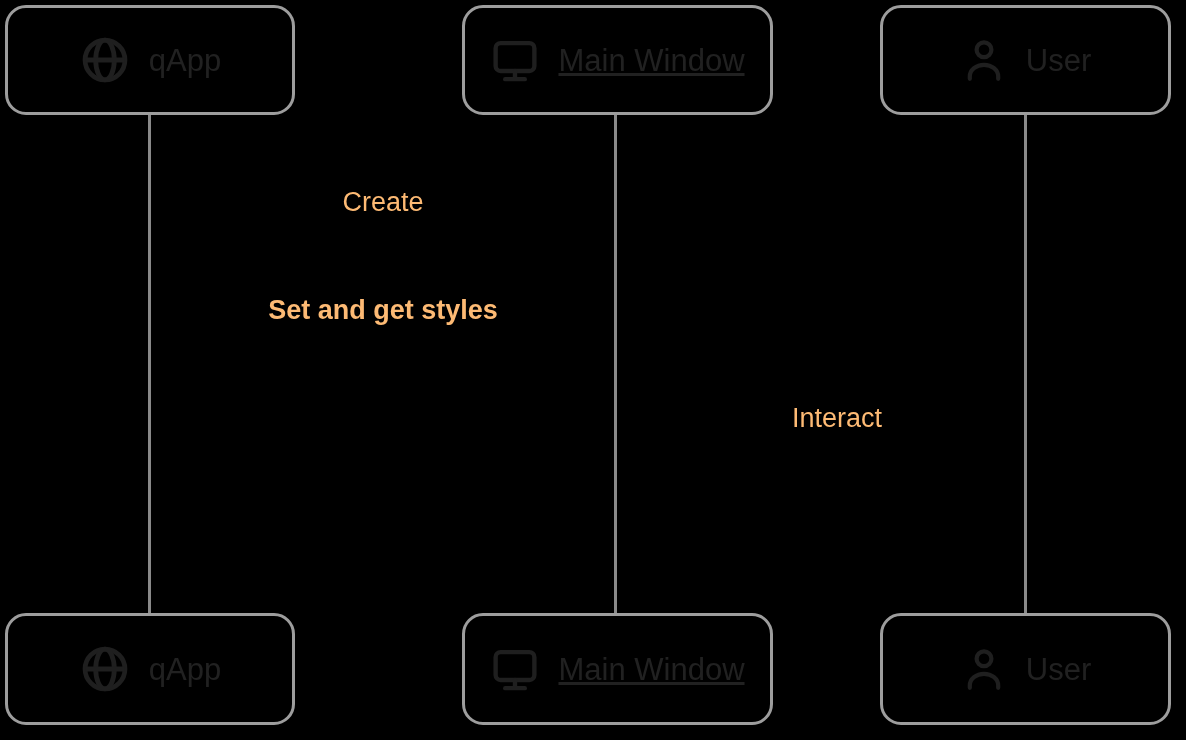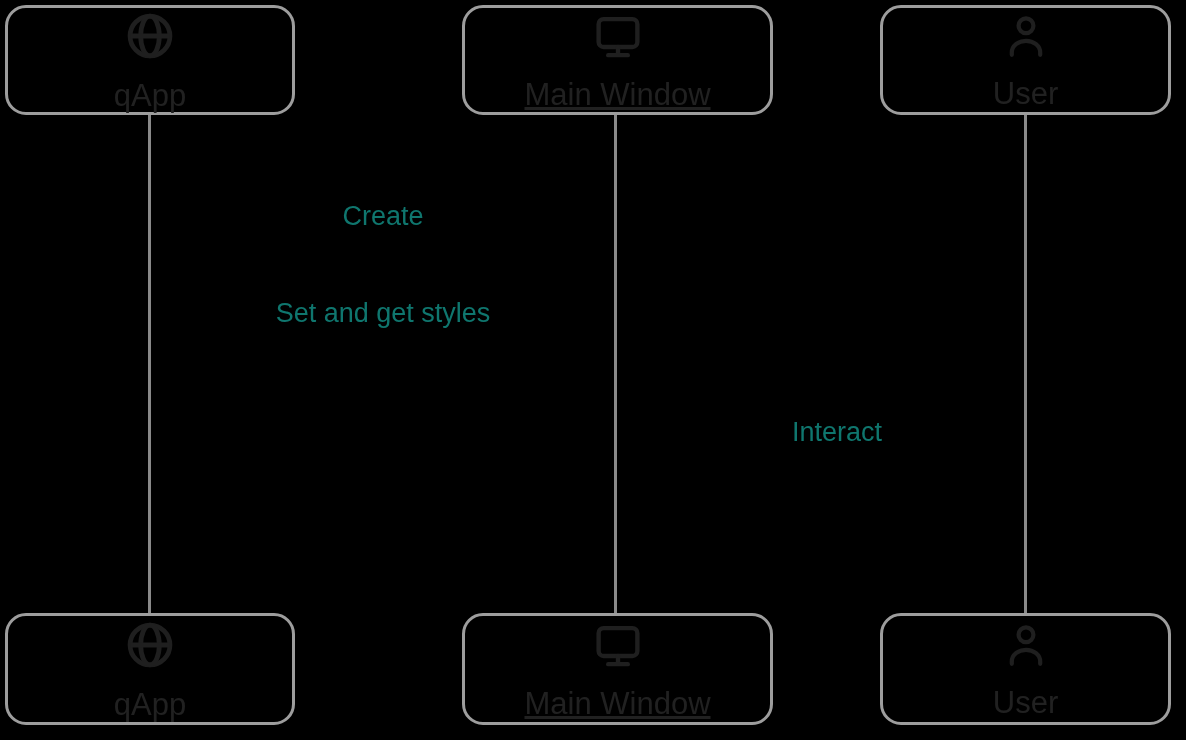--- a/index.html
+++ b/index.html
@@ -33,21 +33,20 @@
     position: absolute;
     box-sizing: border-box;
     border: 3px solid #9d9d9d;
     border-radius: 21px;
     background: #000000;
     display: flex;
     align-items: center;
     justify-content: center;
     gap: 18px;
     color: #212121;
-    flex-direction: column;
   }
   .actor-box.row-top    { top: 5px;   height: 110px; }
   .actor-box.row-bottom { top: 613px; height: 112px; }
   .actor-box.col-qapp { left: 5px;   width: 290px; }
   .actor-box.col-main { left: 462px; width: 311px; text-decoration: underline; }
   .actor-box.col-user { left: 880px; width: 291px; }
 
   .actor-label {
     font-size: 31px;
     line-height: 1;
@@ -57,26 +56,25 @@
 
   .icon { display: block; color: #1f1f1f; }
   .icon svg { display: block; }
 
   
   .message {
     position: absolute;
     transform: translate(-50%, -50%);
     font-size: 27px;
     line-height: 1;
-    color: #0f766e;
+    color: #fdba74;
     white-space: nowrap;
-    margin-top: 14px;
   }
   .message.m0 { left: 383px; top: 202px; }
-  .message.m1 { left: 383px; top: 299px; }
+  .message.m1 { left: 383px; top: 310px; font-weight: bold; }
   .message.m2 { left: 837px; top: 418px; }
   .message.m3 { left: 383px; top: 525px; }
 </style>
 </head>
 <body>
 
 <div class="stage">
 
   <div class="lifeline qapp"></div>
   <div class="lifeline main"></div>

